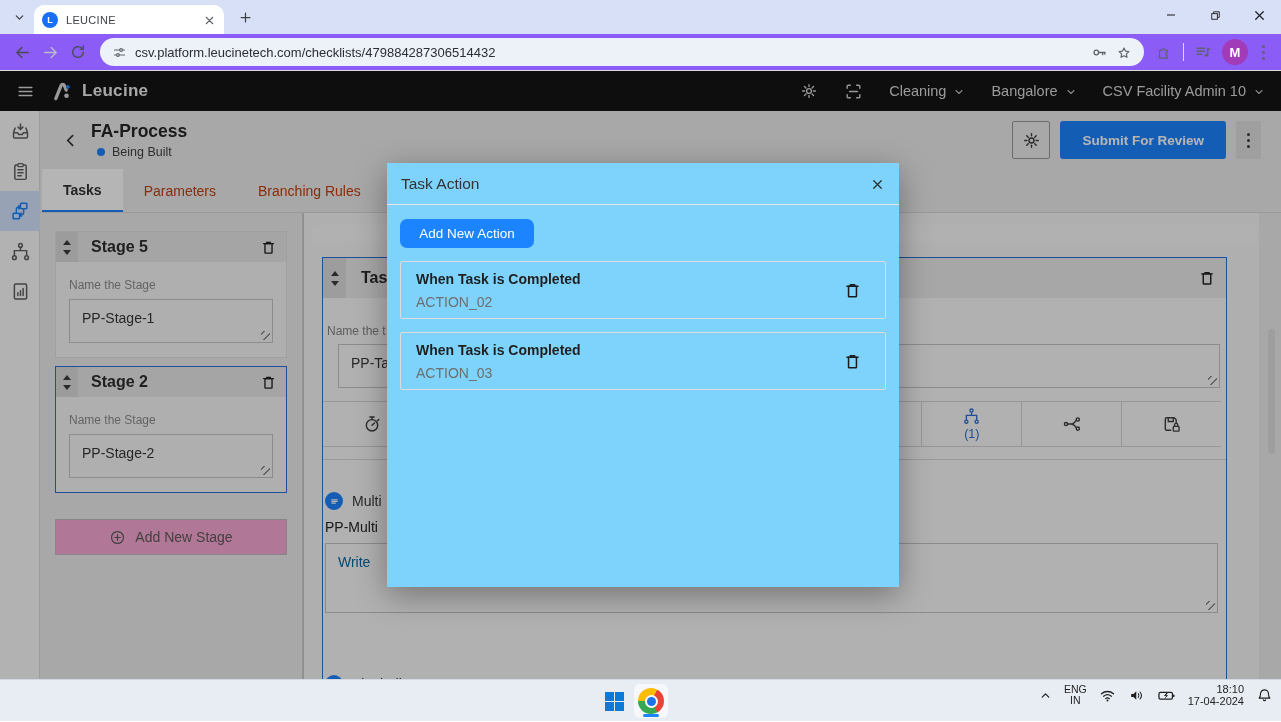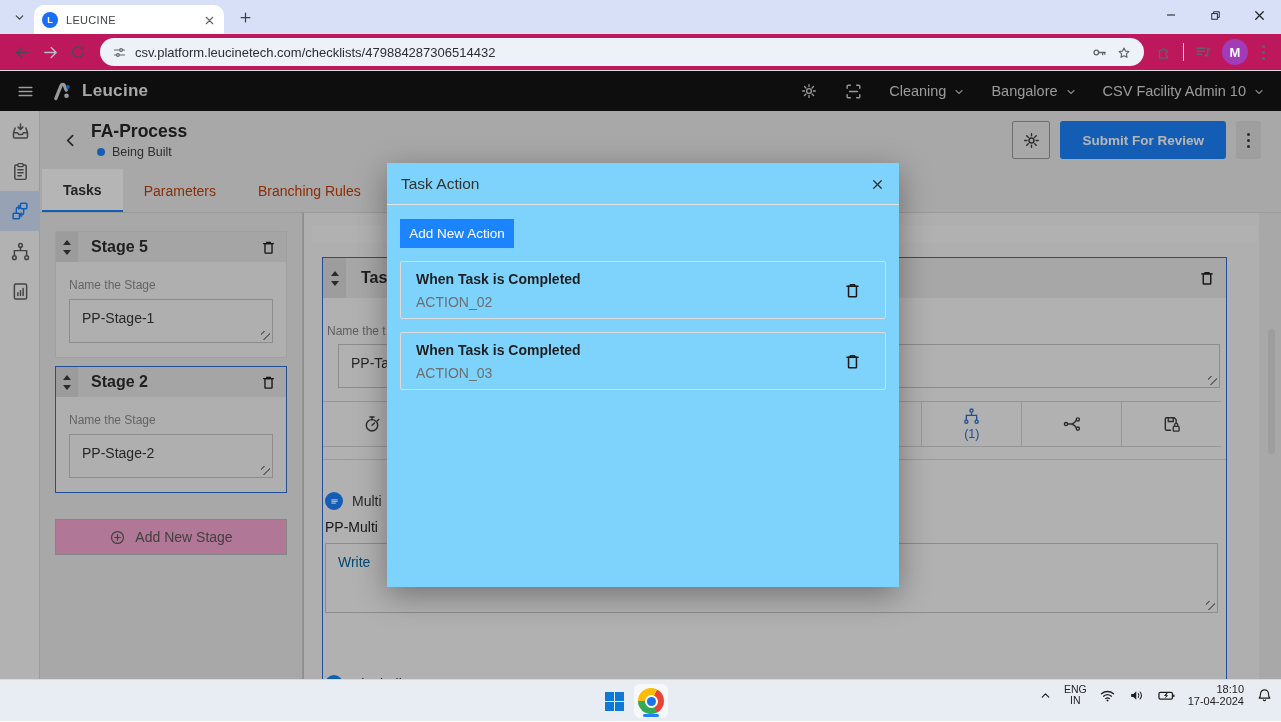--- a/index.html
+++ b/index.html
@@ -11,21 +11,21 @@
   
   .tabstrip{height:34px;background:#d8e0f7;display:flex;align-items:flex-end;position:relative;}
   .tabsearch{width:26px;height:26px;margin:0 2px 4px 6px;display:flex;align-items:center;justify-content:center;color:#3c4043;}
   .tab{width:190px;height:29px;background:#fff;border-radius:10px 10px 0 0;display:flex;align-items:center;padding:0 8px;gap:8px;}
   .favicon{width:16px;height:16px;border-radius:50%;background:#1a6ef5;color:#fff;font-size:9px;font-weight:bold;display:flex;align-items:center;justify-content:center;flex:none;}
   .tabtitle{flex:1;font-size:11px;color:#3f4346;letter-spacing:.3px;white-space:nowrap;overflow:hidden;}
   .tabclose{color:#5f6368;flex:none;}
   .newtab{width:26px;height:26px;margin:0 0 4px 8px;display:flex;align-items:center;justify-content:center;color:#3c4043;}
   .wincontrols{position:absolute;right:0;top:0;height:34px;display:flex;}
   .winbtn{width:44px;height:30px;display:flex;align-items:center;justify-content:center;color:#202124;}
-  .btoolbar{height:37px;background:#be185d;border-bottom:1px solid #dadce0;display:flex;align-items:center;padding:0 8px;}
+  .btoolbar{height:37px;background:#8b5cf6;border-bottom:1px solid #dadce0;display:flex;align-items:center;padding:0 8px;}
   .navbtn{width:28px;height:28px;display:flex;align-items:center;justify-content:center;color:#474c51;}
   .navbtn.disabled{color:#b9bec7;}
   .omnibox{flex:1;height:28px;margin:0 8px;background:#edf1f8;border-radius:14px;display:flex;align-items:center;padding:0 12px;gap:8px;}
   .url{flex:1;font-size:13px;color:#2b2e33;white-space:nowrap;overflow:hidden;}
   .obicon{color:#5f6368;flex:none;}
   .tbright{display:flex;align-items:center;gap:10px;padding:0 4px;}
   .tbdivider{width:1px;height:18px;background:#d7dbe0;}
   .avatar{width:26px;height:26px;border-radius:50%;background:#a23bb8;color:#fff;font-size:13px;font-weight:bold;display:flex;align-items:center;justify-content:center;}
   .kebab{display:flex;flex-direction:column;gap:3px;padding:4px;}
   .kebab i{width:3px;height:3px;border-radius:50%;background:#5f6368;}
@@ -105,21 +105,21 @@
   .pname{margin:9px 0 0 2px;font-size:14px;color:#262626;}
   .bigbox{margin:8px 8px 0 2px;height:70px;color:#0369a1;}
   .param2{margin-top:62px;}
 
   
   .modal{position:absolute;left:387px;top:92px;width:512px;height:424px;background:#7dd3fc;z-index:100;box-shadow:0 8px 30px rgba(0,0,0,.35);}
   .modalhead{height:42px;display:flex;align-items:center;padding:0 14px;border-bottom:1px solid #e6e6e6;}
   .modaltitle{font-size:15.5px;color:#333;}
   .modalclose{margin-left:auto;color:#2b2b2b;}
   .modalbody{padding:14px 13px;}
-  .addaction{width:114px;height:29px;background:#1d84ff;border-radius:0;color:#fff;font-size:13.5px;display:flex;align-items:center;justify-content:center;}
+  .addaction{width:134px;height:29px;background:#1d84ff;border-radius:7px;color:#fff;font-size:13.5px;display:flex;align-items:center;justify-content:center;}
   .actioncard{margin-top:13px;border:1px solid #dcdcdc;border-radius:2px;padding:13px 15px;height:58px;display:flex;align-items:center;}
   .acttexts{display:flex;flex-direction:column;gap:7px;}
   .acttrigger{font-size:14px;font-weight:bold;color:#1f1f1f;}
   .actname{font-size:14px;color:#6e6e6e;}
   .acttrash{margin-left:auto;margin-right:8px;color:#1a1a1a;}
 
   
   .taskbar{height:42px;background:#e8edf4;border-top:1px solid #d3d9e1;display:flex;align-items:center;position:relative;}
   .tbcenter{position:absolute;left:605px;top:0;height:42px;display:flex;align-items:center;gap:10px;}
   .winlogo{width:19px;height:19px;display:grid;grid-template-columns:9px 9px;grid-template-rows:9px 9px;gap:1px;}

